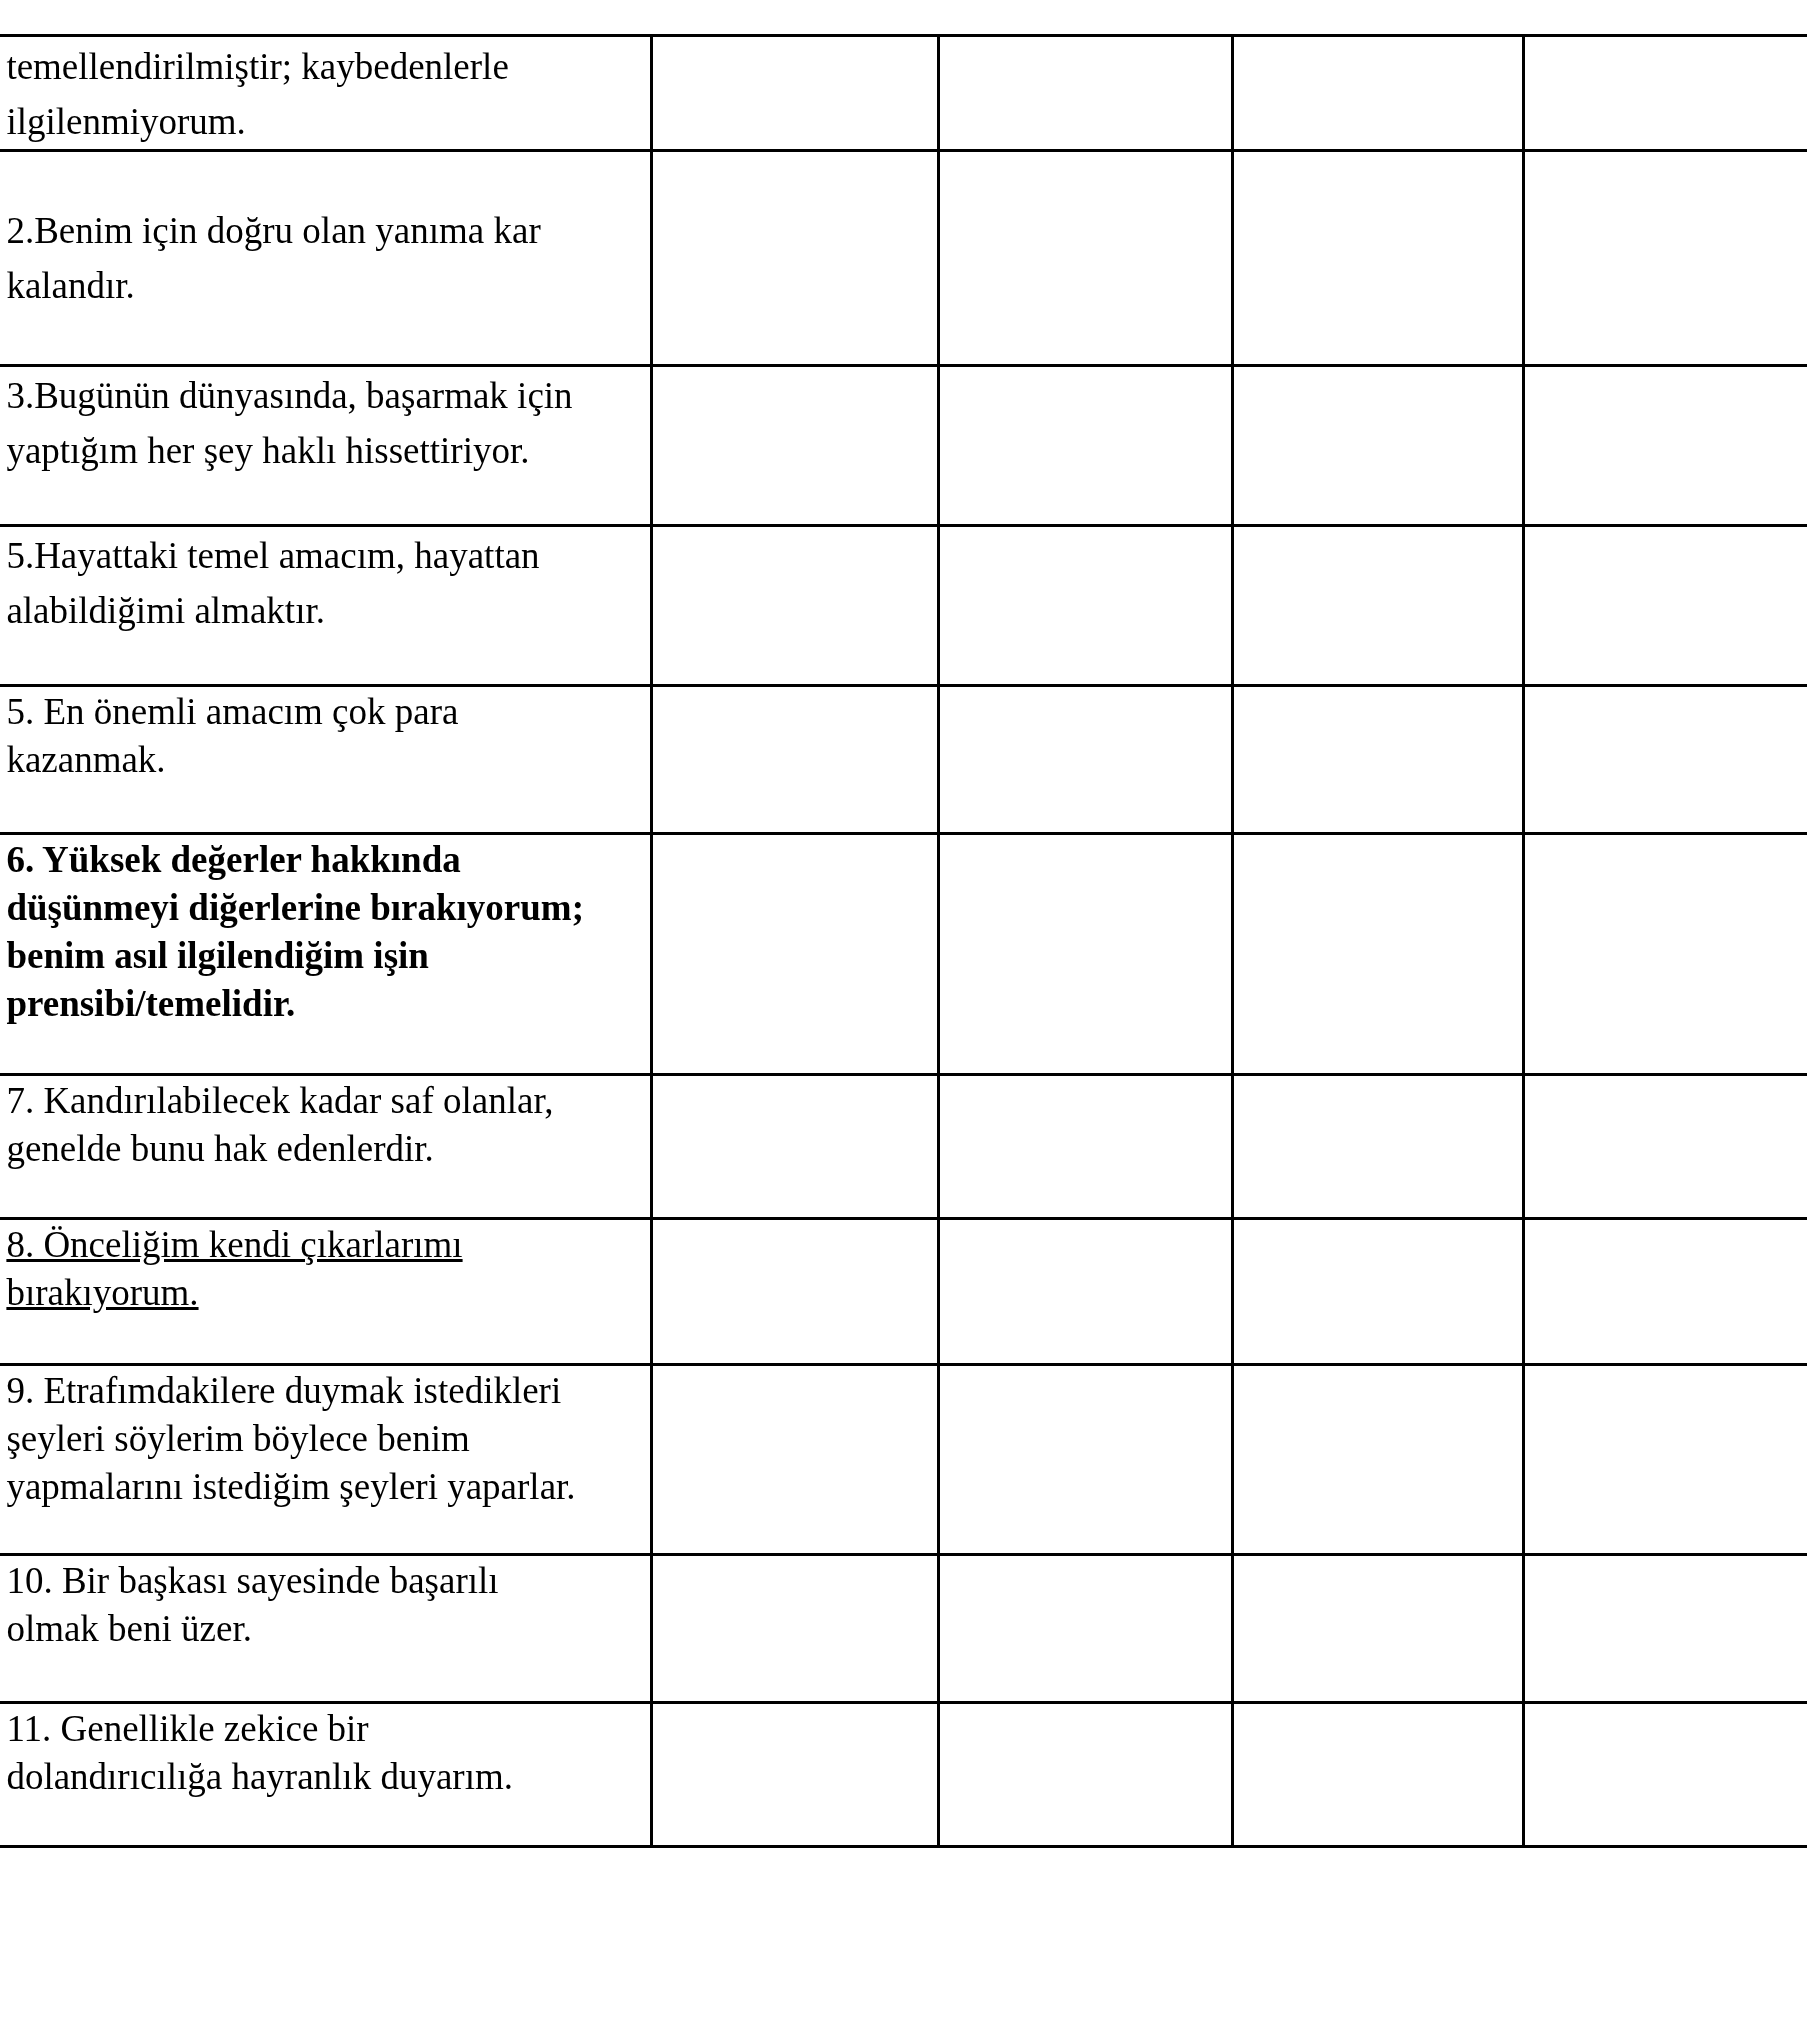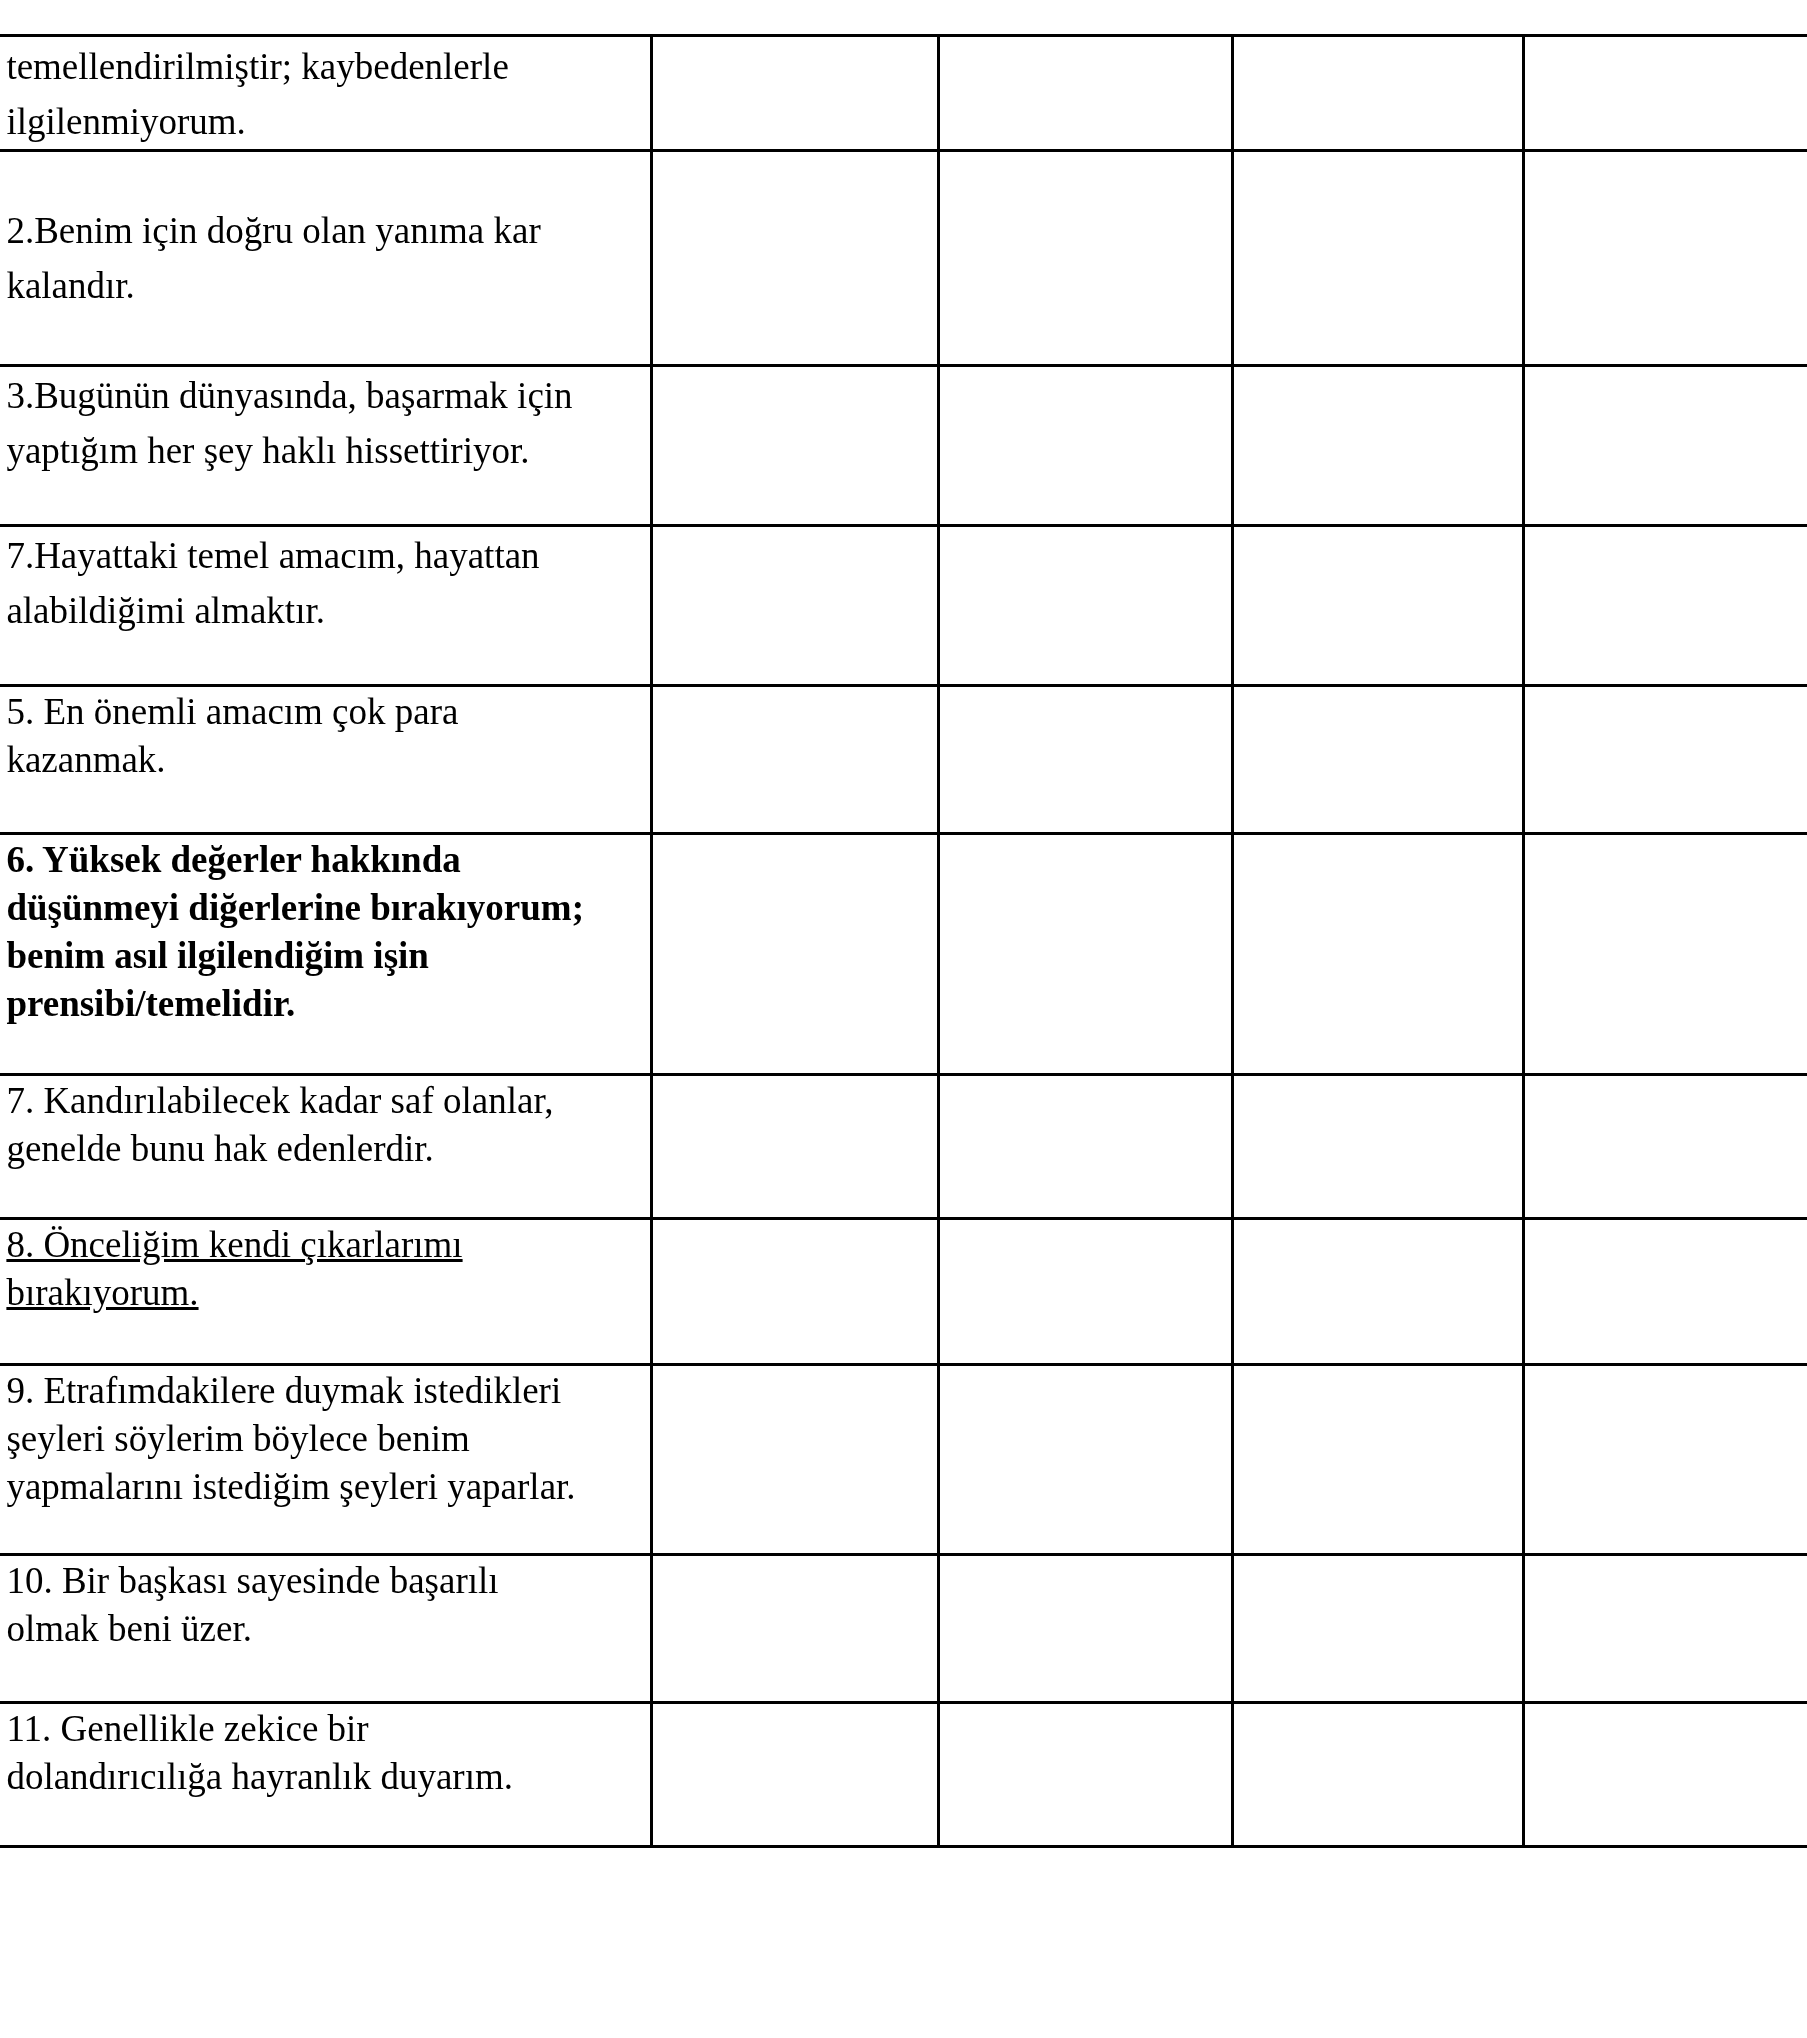--- a/index.html
+++ b/index.html
@@ -51,21 +51,21 @@
           <span class="ln">3.Bugünün dünyasında, başarmak için</span>
           <span class="ln">yaptığım her şey haklı hissettiriyor.</span>
         </td>
         <td></td>
         <td></td>
         <td></td>
         <td class="last"></td>
       </tr>
       <tr style="height: 160px;">
         <td class="q r-wide">
-          <span class="ln">7.Hayattaki temel amacım, hayattan</span>
+          <span class="ln">5.Hayattaki temel amacım, hayattan</span>
           <span class="ln">alabildiğimi almaktır.</span>
         </td>
         <td></td>
         <td></td>
         <td></td>
         <td class="last"></td>
       </tr>
       <tr style="height: 148px; margin-top: 13px;">
         <td class="q r-tight">
           <span class="ln">5. En önemli amacım çok para</span>

